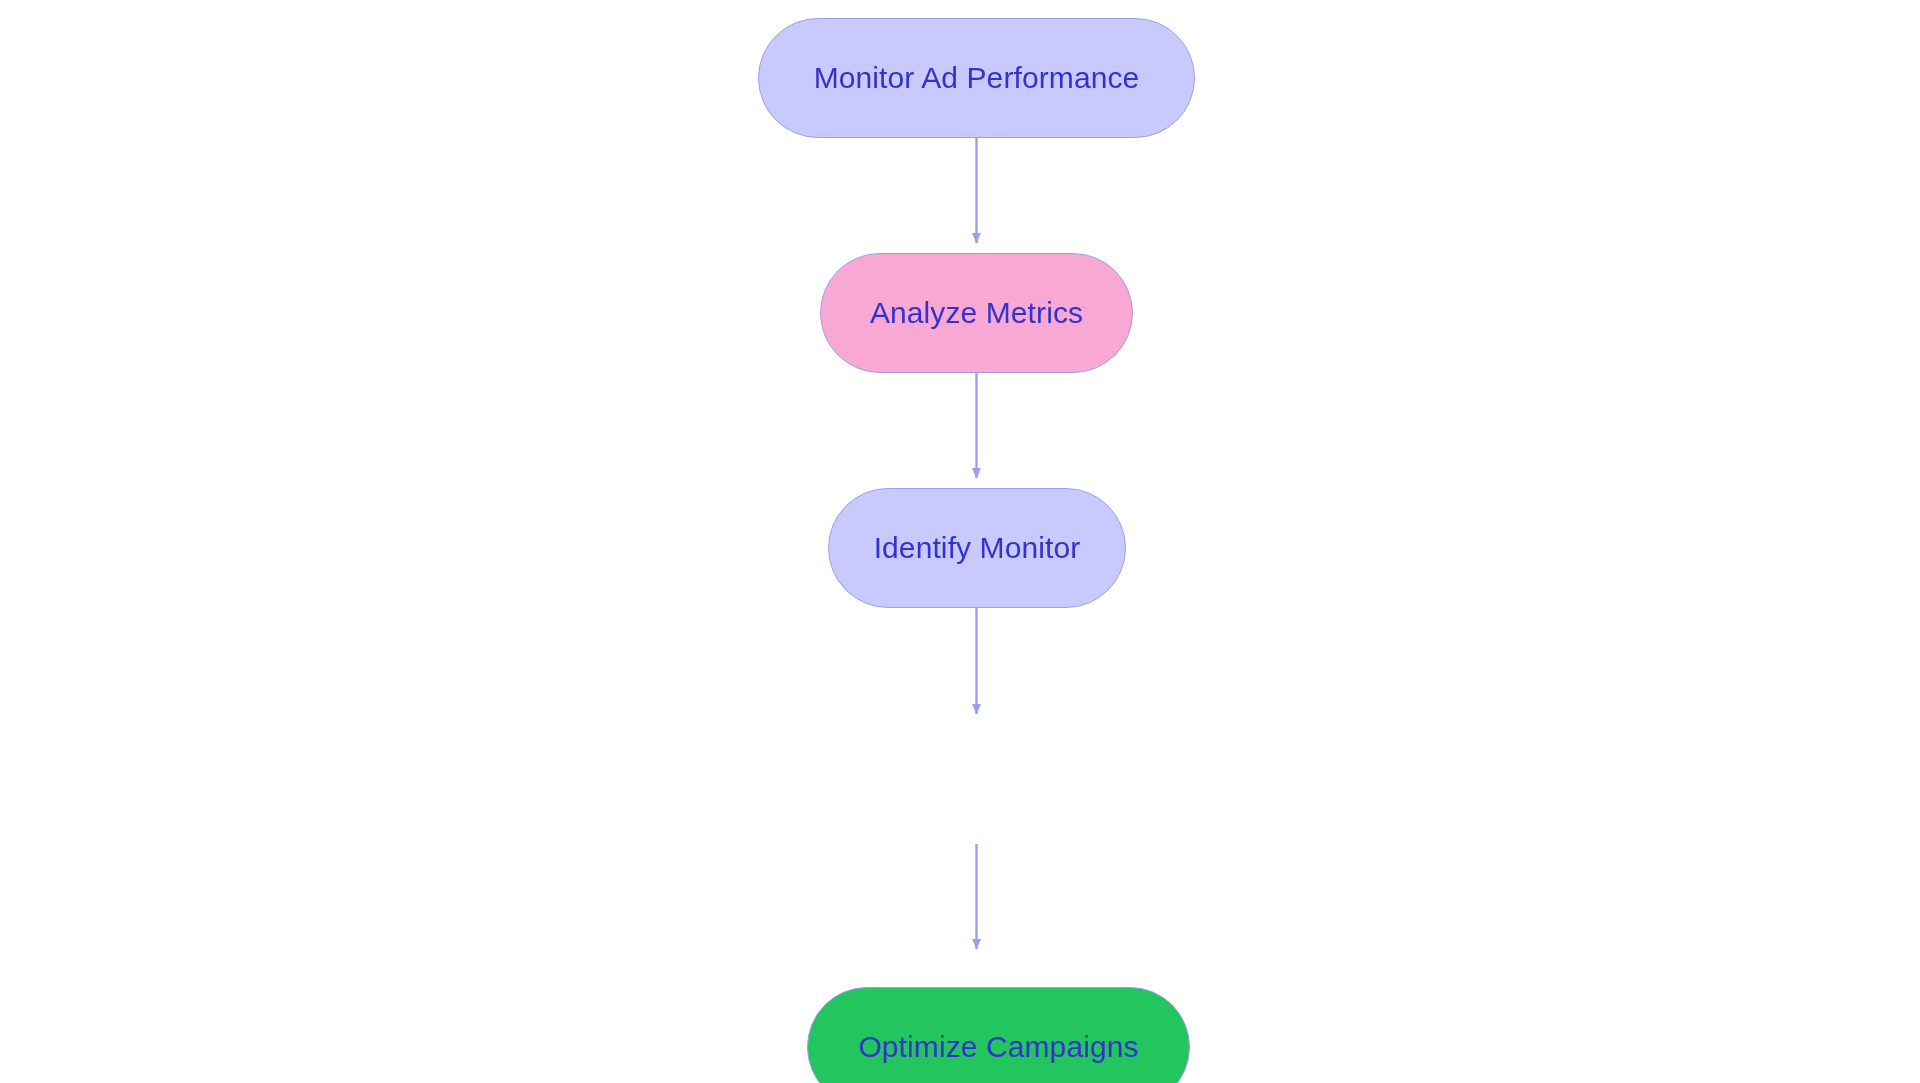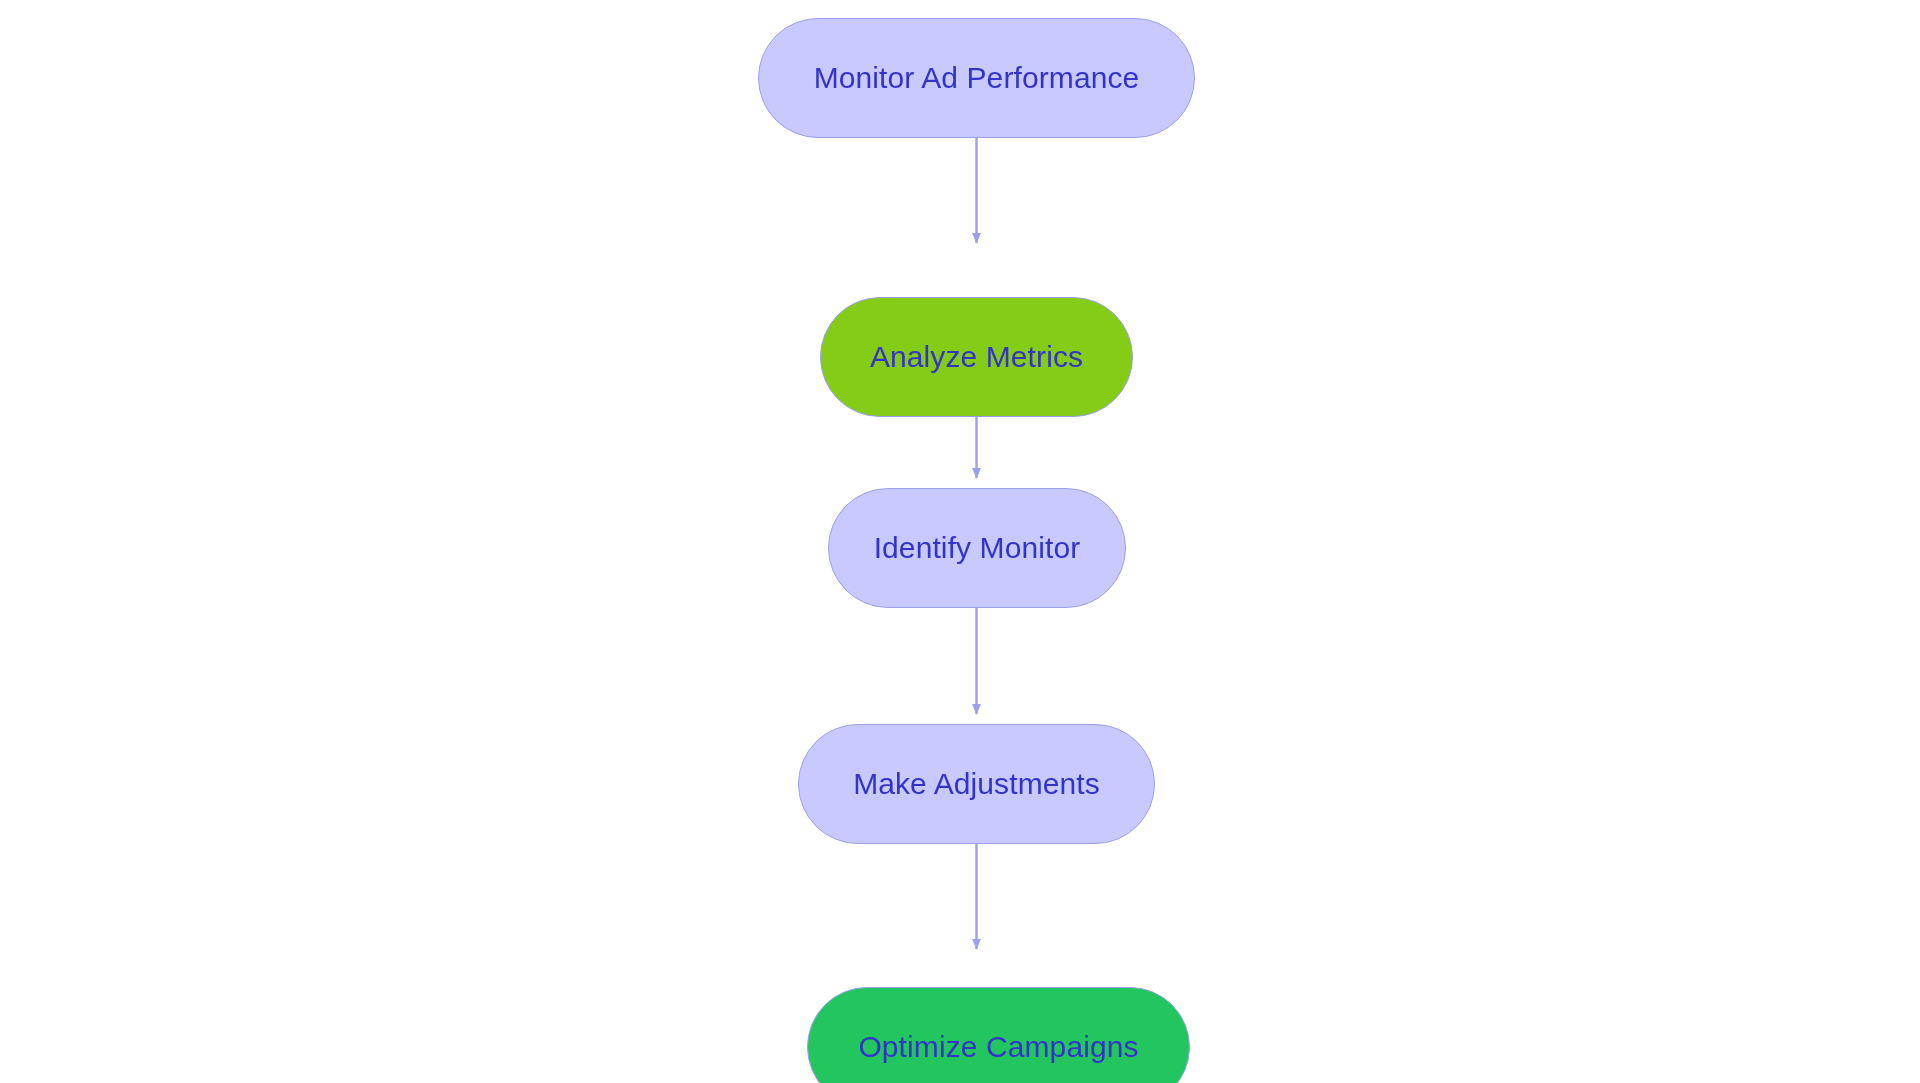--- a/index.html
+++ b/index.html
@@ -67,29 +67,26 @@
 
     <line x1="976.5" y1="608" x2="976.5" y2="714" stroke="#9aa0ee" stroke-width="2.4" marker-end="url(#arrowhead)"></line>
 
     <line x1="976.5" y1="844" x2="976.5" y2="949" stroke="#9aa0ee" stroke-width="2.4" marker-end="url(#arrowhead)"></line>
   </svg>
 
   <div class="node" style="left: 758px; top: 18px; width: 437px; height: 120px; background: rgb(200, 202, 255); border-color: rgb(154, 160, 238); color: rgb(51, 51, 204);">
     <span class="node-label">Monitor Ad Performance</span>
   </div>
 
-  <div class="node" style="left: 820px; top: 253px; width: 313px; height: 120px; background: #84cc16; border-color: rgb(154, 160, 238); color: rgb(51, 51, 204); margin-top: 44px;">
+  <div class="node" style="left: 820px; top: 253px; width: 313px; height: 120px; background: #f9a8d4; border-color: rgb(154, 160, 238); color: rgb(51, 51, 204);">
     <span class="node-label">Analyze Metrics</span>
   </div>
 
   <div class="node" style="left: 828px; top: 488px; width: 298px; height: 120px; background: rgb(200, 202, 255); border-color: rgb(154, 160, 238); color: rgb(51, 51, 204);">
     <span class="node-label">Identify Monitor</span>
   </div>
 
-  <div class="node" style="left: 798px; top: 724px; width: 357px; height: 120px; background: rgb(200, 202, 255); border-color: rgb(154, 160, 238); color: rgb(51, 51, 204);">
-    <span class="node-label">Make Adjustments</span>
-  </div>
 
   <div class="node" style="left: 807px; top: 959px; width: 383px; height: 120px; background: #22c55e; border-color: rgb(154, 160, 238); color: rgb(51, 51, 204); margin-top: 28px;">
     <span class="node-label">Optimize Campaigns</span>
   </div>
 
 </div>
 
 </body></html>

